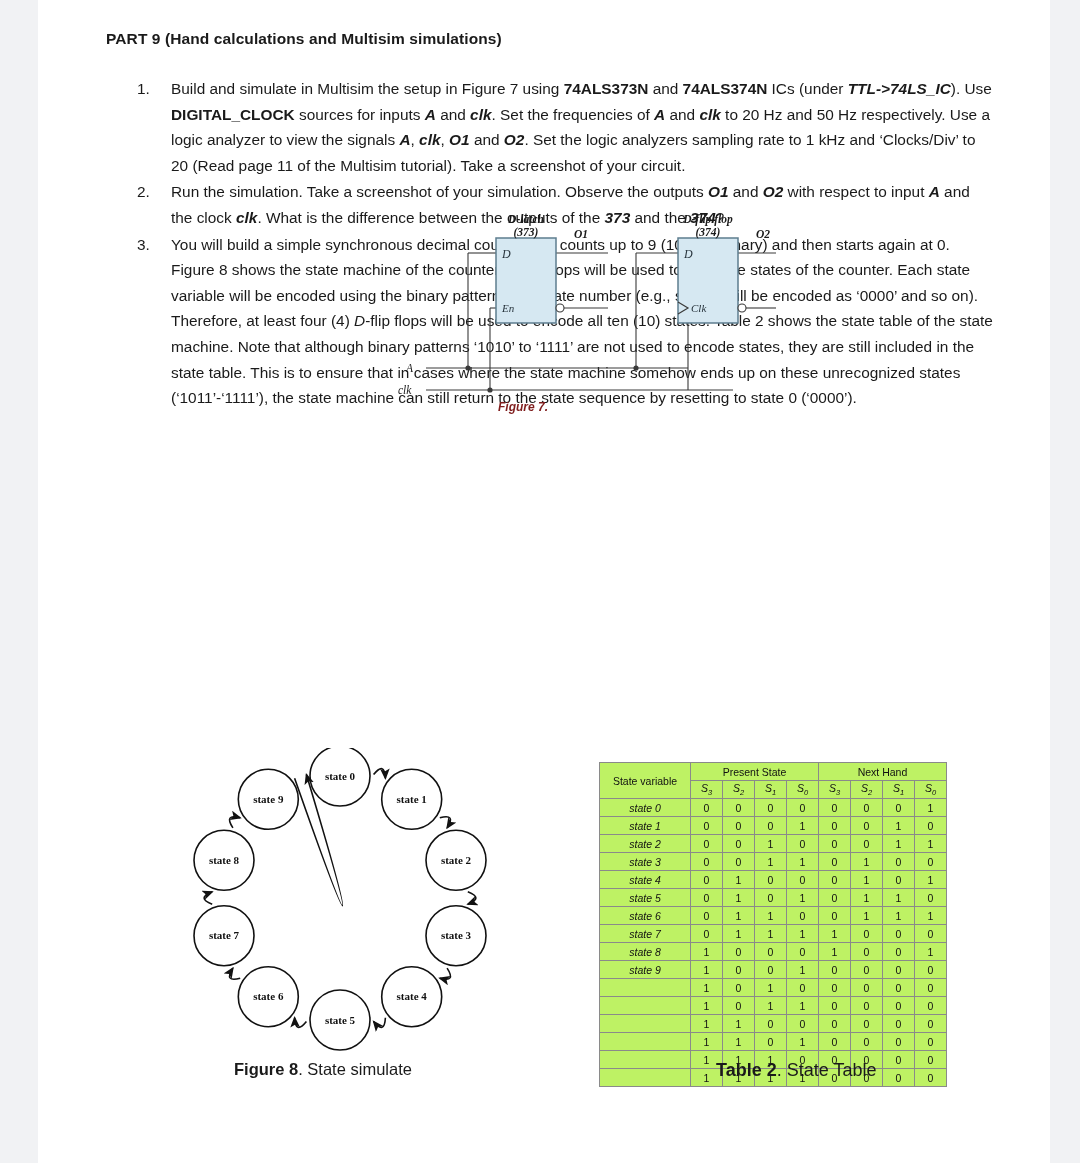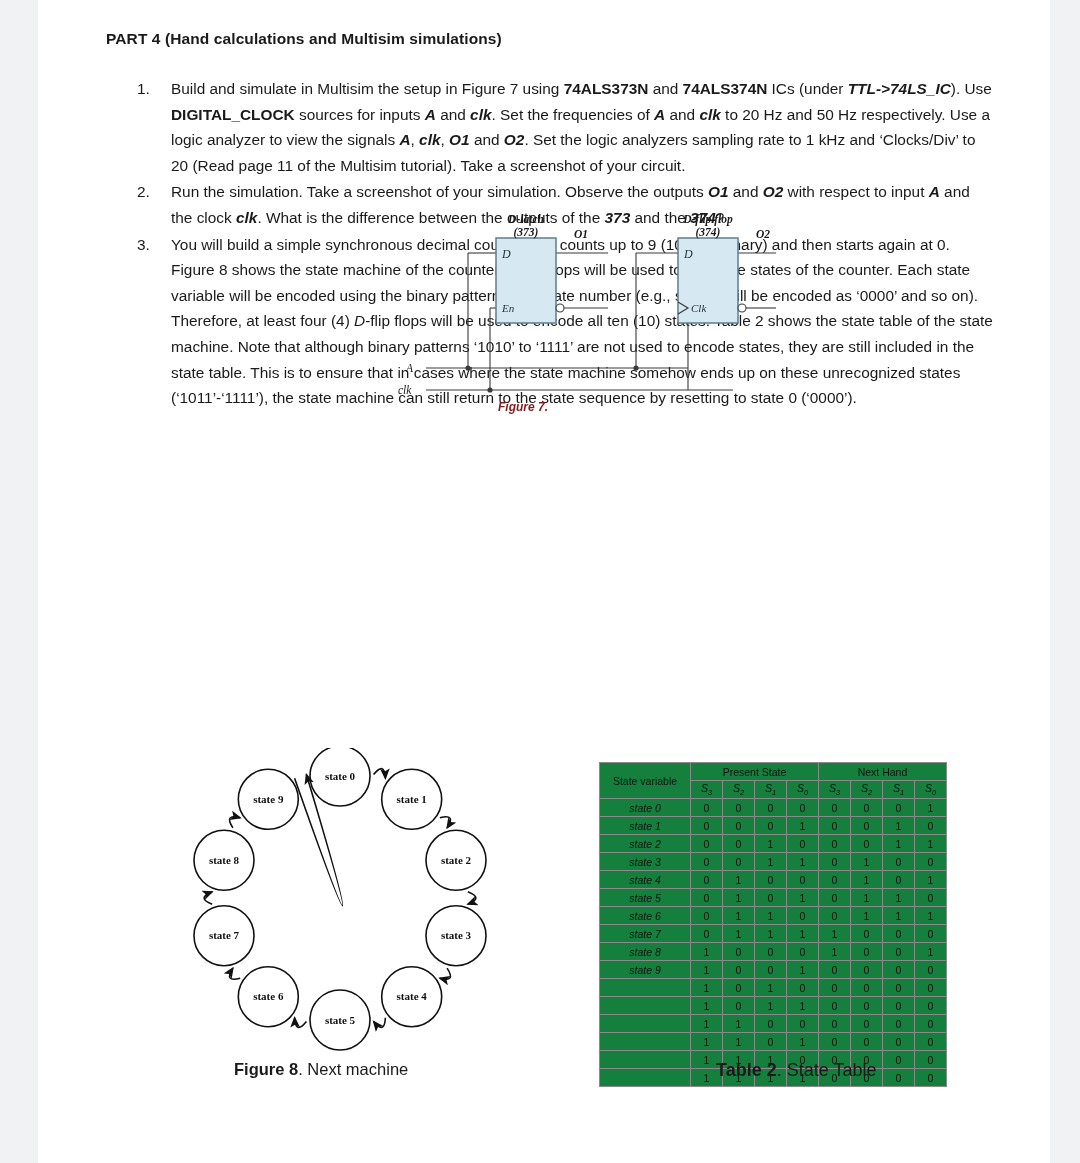--- a/index.html
+++ b/index.html
@@ -102,21 +102,21 @@
   
   #tbl-wrap {
     position: absolute;
     left: 561px;
     top: 762px;
   }
   table.state-table {
     border-collapse: collapse;
     font-family: "Liberation Sans", sans-serif;
     color: #111;
-    background: #15803d;
+    background: #bef264;
   }
   table.state-table td, table.state-table th {
     border: 1px solid #8a8a8a;
     text-align: center;
     font-size: 10.5px;
     padding: 0;
     height: 17px;
     font-weight: normal;
   }
   th.grp {
@@ -154,21 +154,21 @@
   }
   #tbl-cap .b { font-weight: bold; }
   sub { font-size: 7.5px; }
 </style>
 </head>
 <body>
 
 <div id="page">
   <div class="doc">
 
-    <div class="part-title">PART 4 (Hand calculations and Multisim simulations)</div>
+    <div class="part-title">PART 9 (Hand calculations and Multisim simulations)</div>
 
     <div class="olist" id="olist" style="top:76px;">
         <div class="li"><span class="num">1.</span><span>Build and simulate in Multisim the setup in Figure 7 using </span><span class="b">74ALS373N</span><span> and </span><span class="b">74ALS374N</span><span> ICs (under </span><span class="bi">TTL-&gt;74LS_IC</span><span>). Use </span><span class="b">DIGITAL_CLOCK</span><span> sources for inputs </span><span class="bi">A</span><span> and </span><span class="bi">clk</span><span>. Set the frequencies of </span><span class="bi">A</span><span> and </span><span class="bi">clk</span><span> to 20 Hz and 50 Hz respectively. Use a logic analyzer to view the signals </span><span class="bi">A</span><span>, </span><span class="bi">clk</span><span>, </span><span class="bi">O1</span><span> and </span><span class="bi">O2</span><span>. Set the logic analyzers sampling rate to 1 kHz and ‘Clocks/Div’ to 20 (Read page 11 of the Multisim tutorial). Take a screenshot of your circuit.</span></div>
         <div class="li"><span class="num">2.</span><span>Run the simulation. Take a screenshot of your simulation. Observe the outputs </span><span class="bi">O1</span><span> and </span><span class="bi">O2</span><span> with respect to input </span><span class="bi">A</span><span> and the clock </span><span class="bi">clk</span><span>. What is the difference between the outputs of the </span><span class="bi">373</span><span> and the </span><span class="bi">374</span><span>?</span></div>
         <div class="li"><span class="num">3.</span><span>You will build a simple synchronous decimal counter that counts up to 9 (1001 in binary) and then starts again at 0. Figure 8 shows the state machine of the counter. </span><span class="i">D</span><span>-flip flops will be used to store the states of the counter. Each state variable will be encoded using the binary pattern of its state number (e.g., state 0 will be encoded as ‘0000’ and so on). Therefore, at least four (4) </span><span class="i">D</span><span>-flip flops will be used to encode all ten (10) states. Table 2 shows the state table of the state machine. Note that although binary patterns ‘1010’ to ‘1111’ are not used to encode states, they are still included in the state table. This is to ensure that in cases where the state machine somehow ends up on these unrecognized states (‘1011’-‘1111’), the state machine can still return to the state sequence by resetting to state 0 (‘0000’).</span></div>
       </div>
 
     <svg id="fig7" viewBox="0 0 420 225">
 
       <g stroke="#3a3a3a" stroke-width="1.1" fill="none">
@@ -278,21 +278,21 @@
           <path d="M317.8,143.8 Q334.0,150.0 317.8,156.2" marker-end="url(#ah)"></path>
           <path d="M297.1,220.1 Q306.5,234.6 289.8,230.2" marker-end="url(#ah)"></path>
           <path d="M235.4,269.7 Q234.5,287.0 223.6,273.5" marker-end="url(#ah)"></path>
           <path d="M156.4,273.5 Q145.5,287.0 144.6,269.7" marker-end="url(#ah)"></path>
           <path d="M90.2,230.2 Q73.5,234.6 82.9,220.1" marker-end="url(#ah)"></path>
           <path d="M62.2,156.2 Q46.0,150.0 62.2,143.8" marker-end="url(#ah)"></path>
           <path d="M82.9,79.9 Q73.5,65.4 90.2,69.8" marker-end="url(#ah)"></path>
           <path d="M144.6,30.3 Q234.5,287.0 156.4,26.5" marker-end="url(#ah)"></path>
         </g>
     </svg>
-    <div id="fig8-cap"><span class="b">Figure 8</span><span>. Next machine</span></div>
+    <div id="fig8-cap"><span class="b">Figure 8</span><span>. State simulate</span></div>
 
     <div id="tbl-wrap">
       <table class="state-table">
         <thead>
           <tr>
             <th class="sv" rowspan="2">State variable</th>
             <th class="grp" colspan="4">Present State</th>
             <th class="grp" colspan="4">Next Hand</th>
           </tr>
           <tr id="subhdr">

